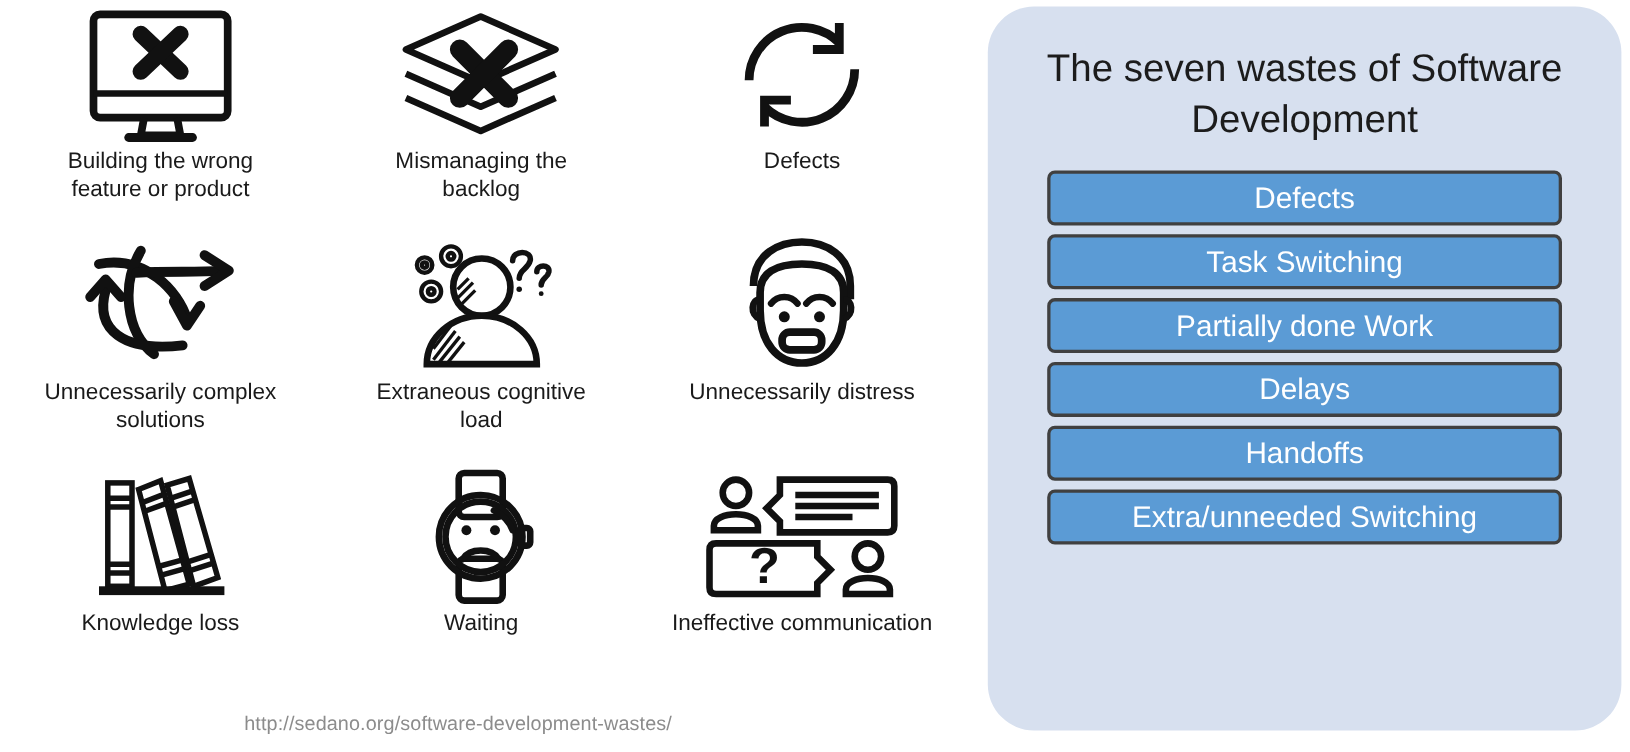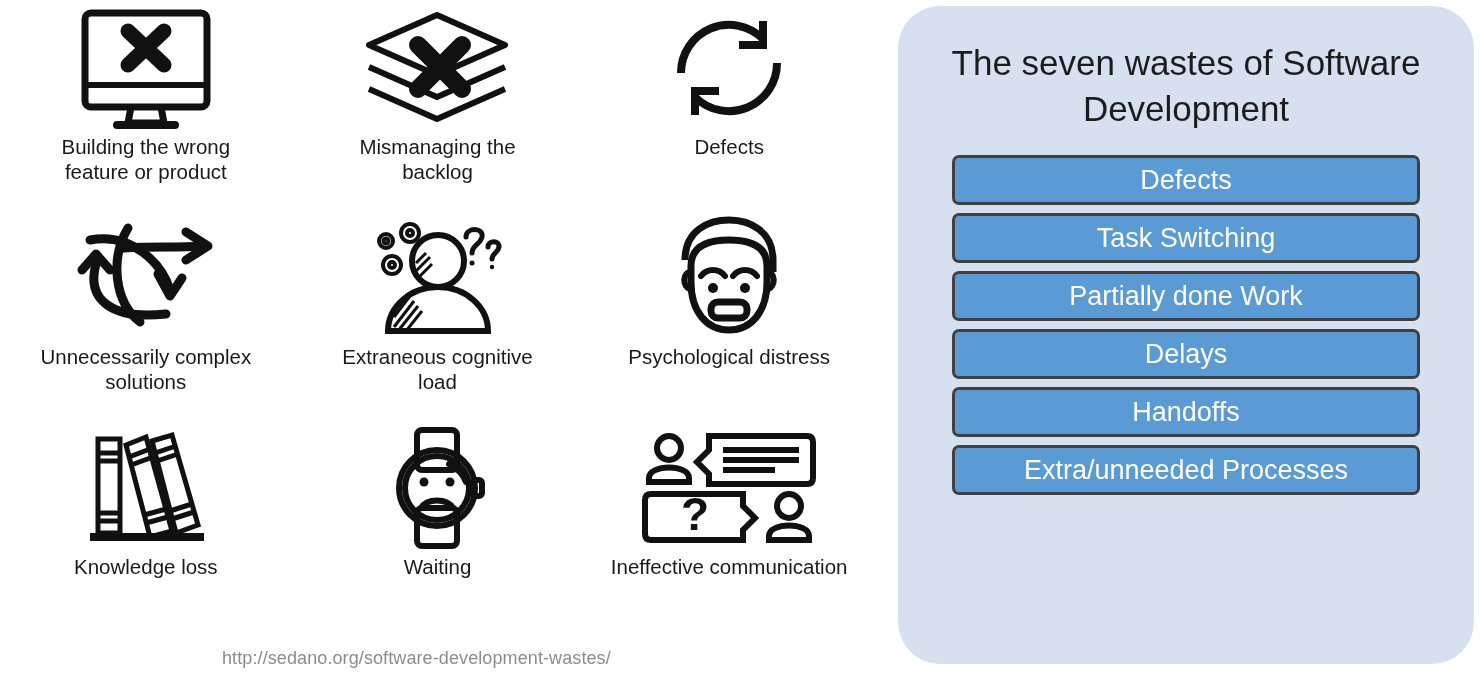--- a/index.html
+++ b/index.html
@@ -173,21 +173,21 @@
           <path d="M22 50 C22 32 36 24 60 24 C84 24 98 32 98 50 L98 66 C98 96 82 114 60 114 C38 114 22 96 22 66 Z" fill="none" stroke="#111" stroke-width="7"></path>
           <path d="M22 56 C14 56 12 70 22 74" fill="none" stroke="#111" stroke-width="6"></path>
           <path d="M98 56 C106 56 108 70 98 74" fill="none" stroke="#111" stroke-width="6"></path>
           <circle cx="44" cy="72" r="5" fill="#111"></circle>
           <circle cx="76" cy="72" r="5" fill="#111"></circle>
           <path d="M32 60 C38 52 50 52 56 60" fill="none" stroke="#111" stroke-width="6" stroke-linecap="round"></path>
           <path d="M64 60 C70 52 82 52 88 60" fill="none" stroke="#111" stroke-width="6" stroke-linecap="round"></path>
           <rect x="42" y="86" width="36" height="16" rx="7" fill="none" stroke="#111" stroke-width="7"></rect>
         </svg>
       </div>
-      <div class="waste-caption" style="white-space:pre-line">Psychological distress</div>
+      <div class="waste-caption" style="white-space:pre-line">Unnecessarily distress</div>
     </div>
 
     <div class="waste-cell">
       <div class="waste-icon">
         <svg width="140" height="122" viewBox="0 0 140 122">
           <g fill="none" stroke="#111" stroke-width="5">
             <rect x="22" y="12" width="22" height="94"></rect>
             <line x1="22" y1="26" x2="44" y2="26"></line>
               <line x1="22" y1="34" x2="44" y2="34"></line>
             <line x1="22" y1="86" x2="44" y2="86"></line>
@@ -252,17 +252,17 @@
   <div class="source-url">http://sedano.org/software-development-wastes/</div>
 
   <div class="panel">
     <div class="panel-title">The seven wastes of Software Development</div>
     <div class="waste-list">
       <div class="waste-bar">Defects</div>
       <div class="waste-bar">Task Switching</div>
       <div class="waste-bar">Partially done Work</div>
       <div class="waste-bar">Delays</div>
       <div class="waste-bar">Handoffs</div>
-      <div class="waste-bar">Extra/unneeded Processes</div>
+      <div class="waste-bar">Extra/unneeded Switching</div>
     </div>
   </div>
 
 </div>
 
 </body></html>

